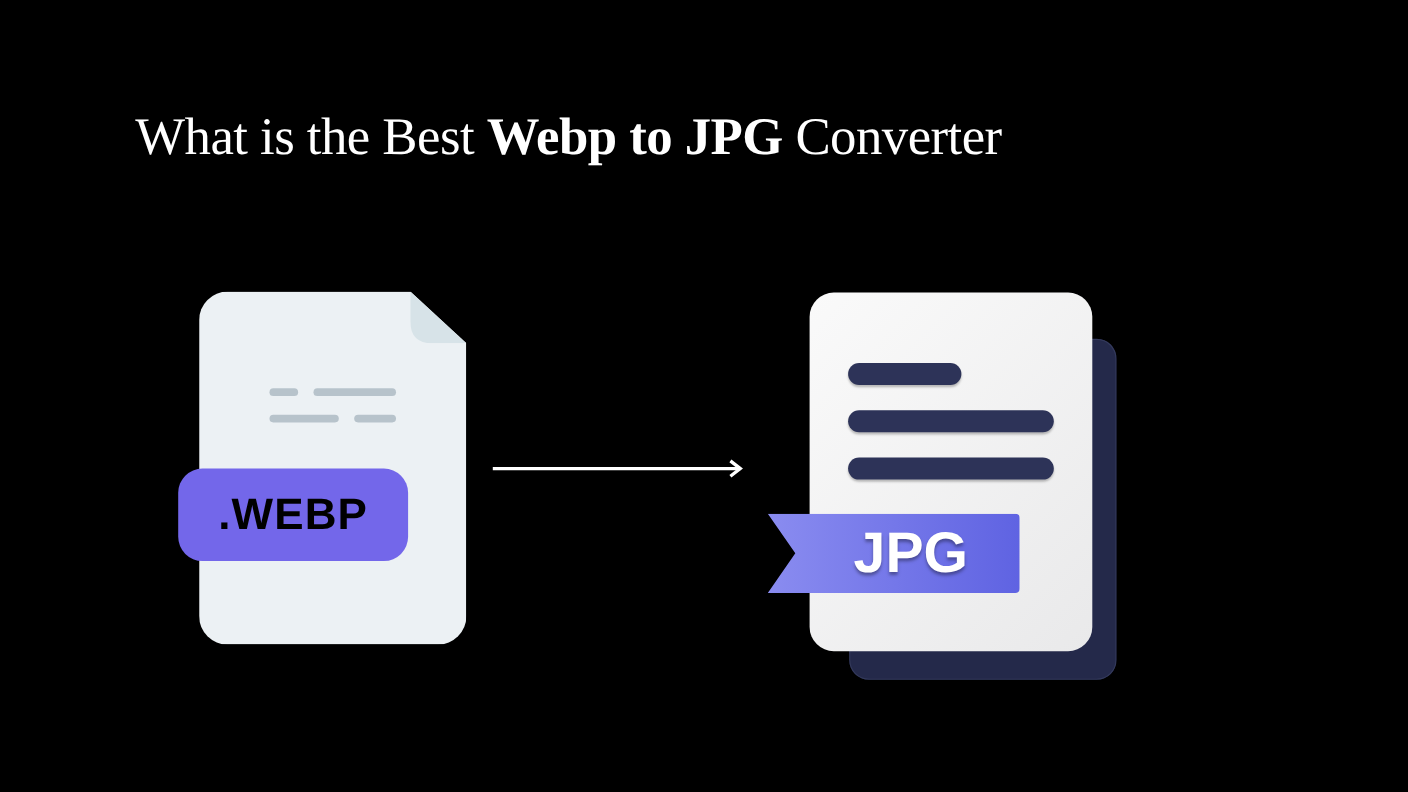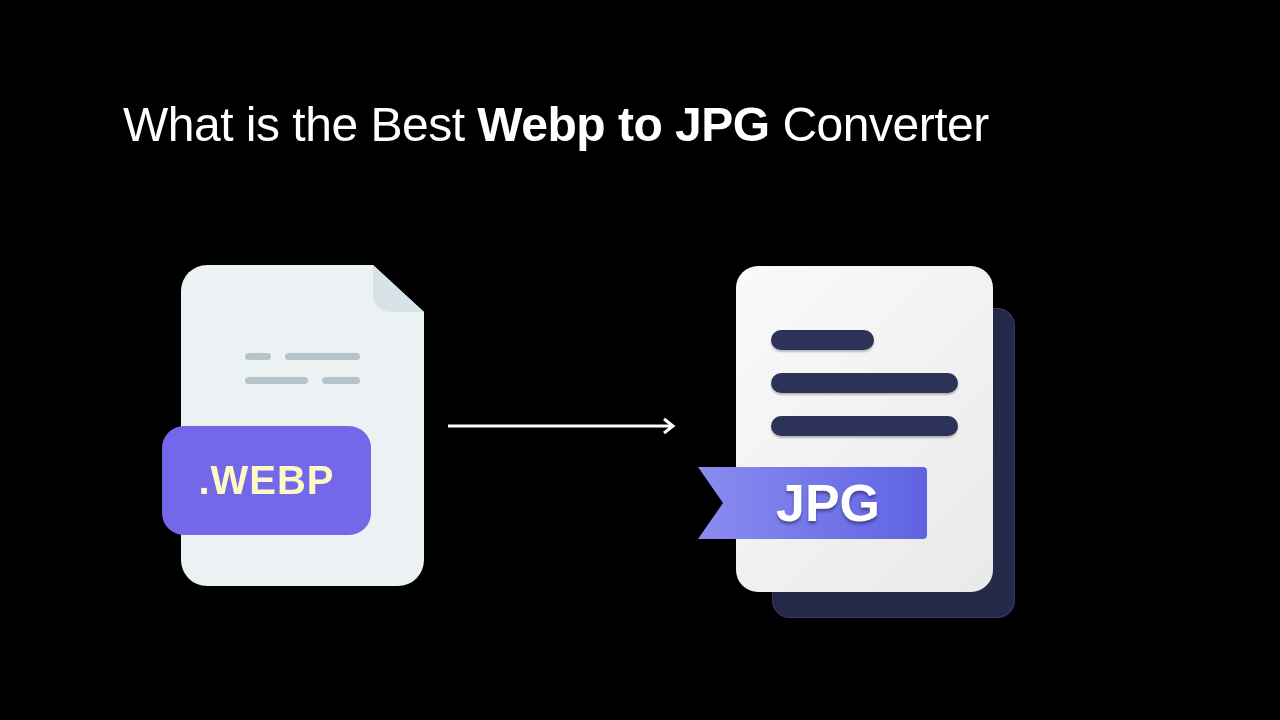--- a/index.html
+++ b/index.html
@@ -1,22 +1,22 @@
 <!DOCTYPE html>
 <html><head>
 <meta charset="utf-8">
 <style>
   html, body { margin:0; padding:0; }
   body { width:1280px; height:720px; background:#000; position:relative; overflow:hidden; font-family:"Liberation Sans", sans-serif; }
-  .title { position:absolute; left:123px; top:92px; color:#fff; font-size:48px; line-height:66px; font-weight:400; letter-spacing:-0.5px; }
+  .title { position:absolute; left:123px; top:92px; color:#fff; font-size:48px; line-height:66px; font-weight:400; letter-spacing:-0.5px;font-family:Liberation Serif, serif; }
   .title b { font-weight:700; }
   .webp-doc { position:absolute; left:181px; top:265px; width:243px; height:321px; background:#ecf1f4; border-radius:26px; clip-path: polygon(0 0, 192px 0, 243px 47px, 243px 100%, 0 100%); }
   .webp-fold { position:absolute; left:373px; top:265px; width:51px; height:47px; }
   .line { position:absolute; height:7px; border-radius:4px; background:#b7c3cb; }
-  .webp-badge { position:absolute; left:162px; top:426px; width:209px; height:109px; background:#7367ea; border-radius:22px; color:#fef9c3; font-size:40px; font-weight:700; display:flex; align-items:center; justify-content:center; letter-spacing:1px; }
+  .webp-badge { position:absolute; left:162px; top:426px; width:209px; height:84px; background:#7367ea; border-radius:22px; color:#000000; font-size:40px; font-weight:700; display:flex; align-items:center; justify-content:center; letter-spacing:1px; }
   .arrow { position:absolute; left:447px; top:417px; width:232px; height:18px; }
   .jpg-back { position:absolute; left:772px; top:308px; width:243px; height:310px; background:#24294a; border-radius:18px; box-shadow: 0 0 0 1px #343a5c inset; }
   .jpg-doc { position:absolute; left:736px; top:266px; width:257px; height:326px; background:linear-gradient(135deg,#fafafa,#e9e9ea); border-radius:22px; }
   .jline { position:absolute; height:20px; border-radius:10px; background:#2d3358; box-shadow: 0 2px 2px rgba(0,0,0,0.25); }
   .jpg-ribbon { position:absolute; left:698px; top:467px; width:229px; height:72px; }
   .jpg-text { position:absolute; left:738px; top:467px; width:180px; height:72px; display:flex; align-items:center; justify-content:center; color:#fff; font-size:52px; font-weight:700; text-shadow: 0 3px 3px rgba(0,0,0,0.35); }
 </style>
 </head>
 <body>
 

